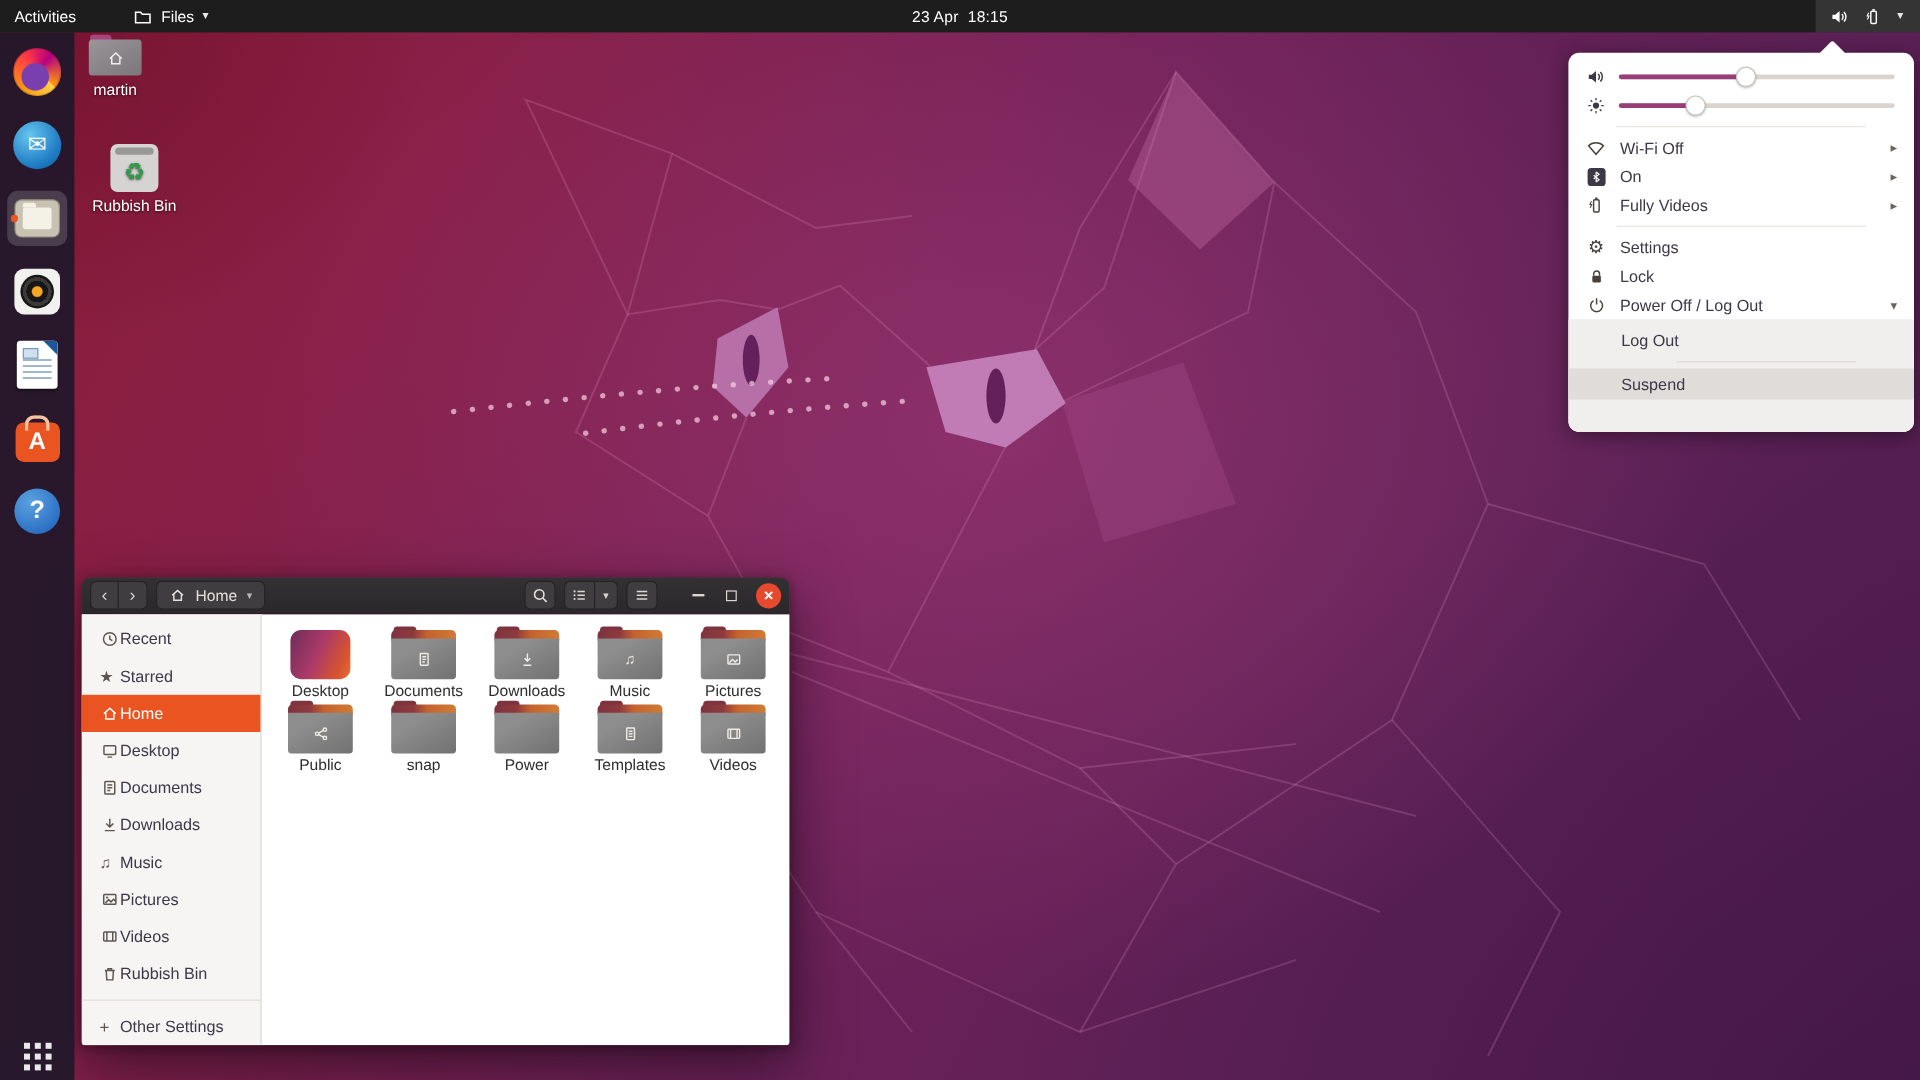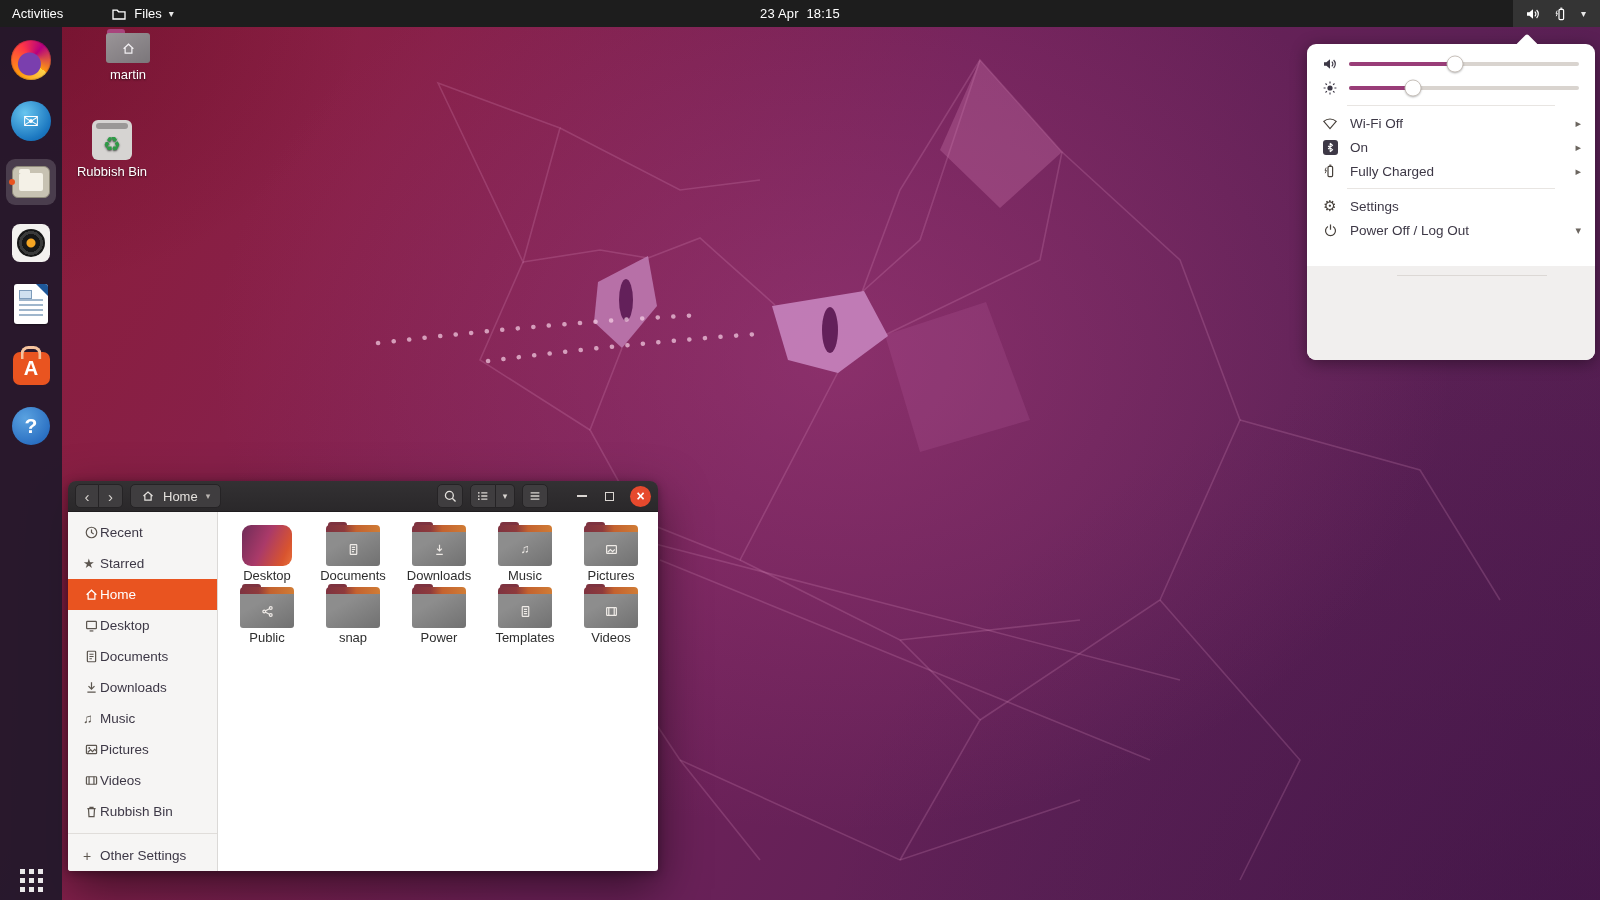--- a/index.html
+++ b/index.html
@@ -271,21 +271,21 @@
         <span></span>
         <span></span>
         <span></span>
         <span></span>
       <span></span>
         <span></span>
         <span></span>
     </div>
   </div>
 
-  <div class="di" style="left:92px; top:29px;">
+  <div class="di" style="left:60px; top:29px;">
     <div class="dfolder">
       <span class="tab"></span>
       <div class="bodyp">
         <span class="ic">
           <svg width="15" height="15" viewBox="0 0 16 16" stroke="#f2eff2" stroke-width="1.3" fill="none">
             <path d="M2.8 8.2 8 3.4l5.2 4.8M4.4 7.4V13h7.2V7.4"></path>
             </svg>
         </span>
       </div>
     </div>
@@ -620,38 +620,53 @@
         <span class="chev">▸</span>
       </div>
       <div class="menu-row">
         <span class="micon ic">
           <svg width="16" height="16" viewBox="0 0 16 16" stroke="currentColor" fill="none">
             <path d="M4.2 4.6 3 7.4h1.4L3.2 10.2" stroke-width="0.9"></path>
             <rect x="6" y="3.4" width="4.6" height="10.2" rx="1" stroke-width="1.2"></rect>
             <path d="M7.3 2.2h2" stroke-width="1.2"></path>
             </svg>
         </span>
-        <span>Fully Charged</span>
+        <span>Fully Videos</span>
         <span class="chev">▸</span>
       </div>
       <div class="menu-sep"></div>
 
       <div class="menu-row">
         <span class="micon" style="font-size:15px">⚙</span>
         <span>Settings</span>
+      </div>
+      <div class="menu-row">
+        <span class="micon ic">
+          <svg width="15" height="15" viewBox="0 0 16 16">
+            <path d="M5.4 7.2V5.6a2.6 2.6 0 0 1 5.2 0v1.6" stroke="currentColor" stroke-width="1.3" fill="none"></path>
+            <rect x="4.2" y="7.2" width="7.6" height="6" rx="1" fill="currentColor"></rect>
+            </svg>
+        </span>
+        <span>Lock</span>
       </div>
       <div class="menu-row">
         <span class="micon ic">
           <svg width="15" height="15" viewBox="0 0 16 16" stroke="currentColor" stroke-width="1.3" fill="none">
             <path d="M5.3 3.7a5.3 5.3 0 1 0 5.4 0M8 1.6v5.6"></path>
             </svg>
         </span>
         <span>Power Off / Log Out</span>
         <span class="chev">▾</span>
       </div>
 
       <div class="power-sub">
+        <div class="sub-row">
+          <span>Log Out</span>
+        </div>
         <div class="sub-sep"></div>
+        <div class="sub-row hl">
+          <span>Suspend</span>
+        </div>
       </div>
     </div>
   </div>
 
 </div>
 
 </body></html>

